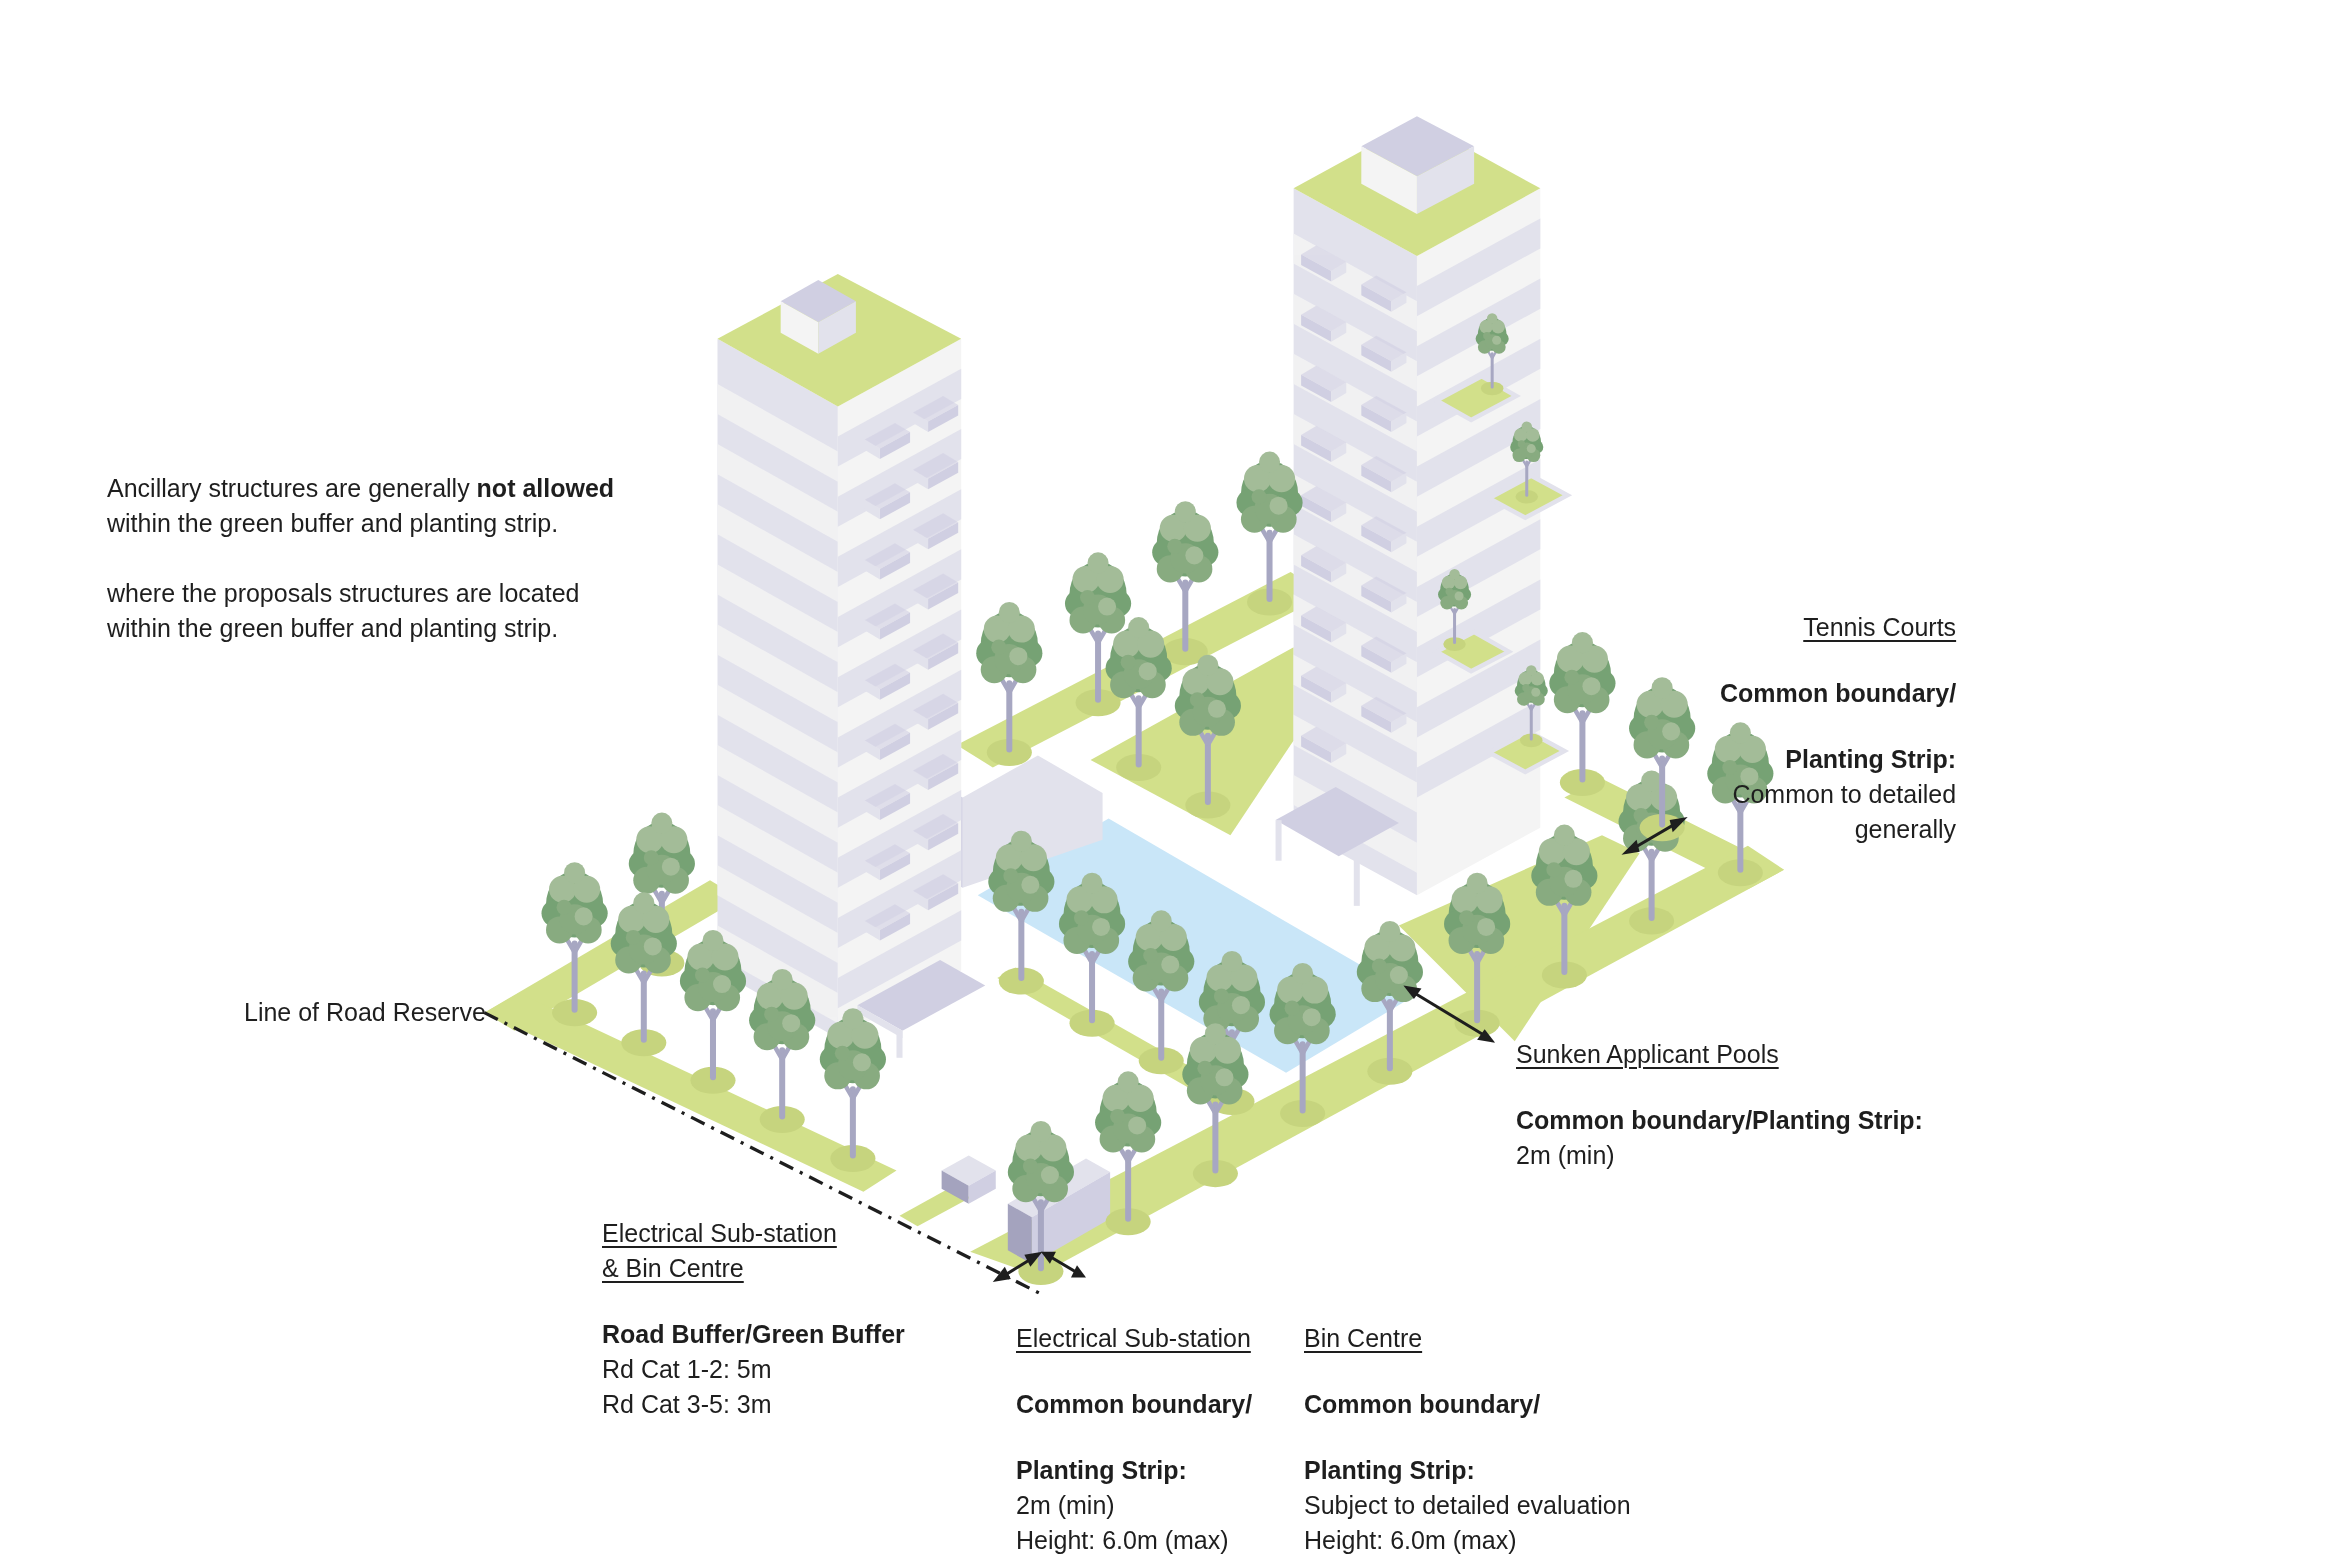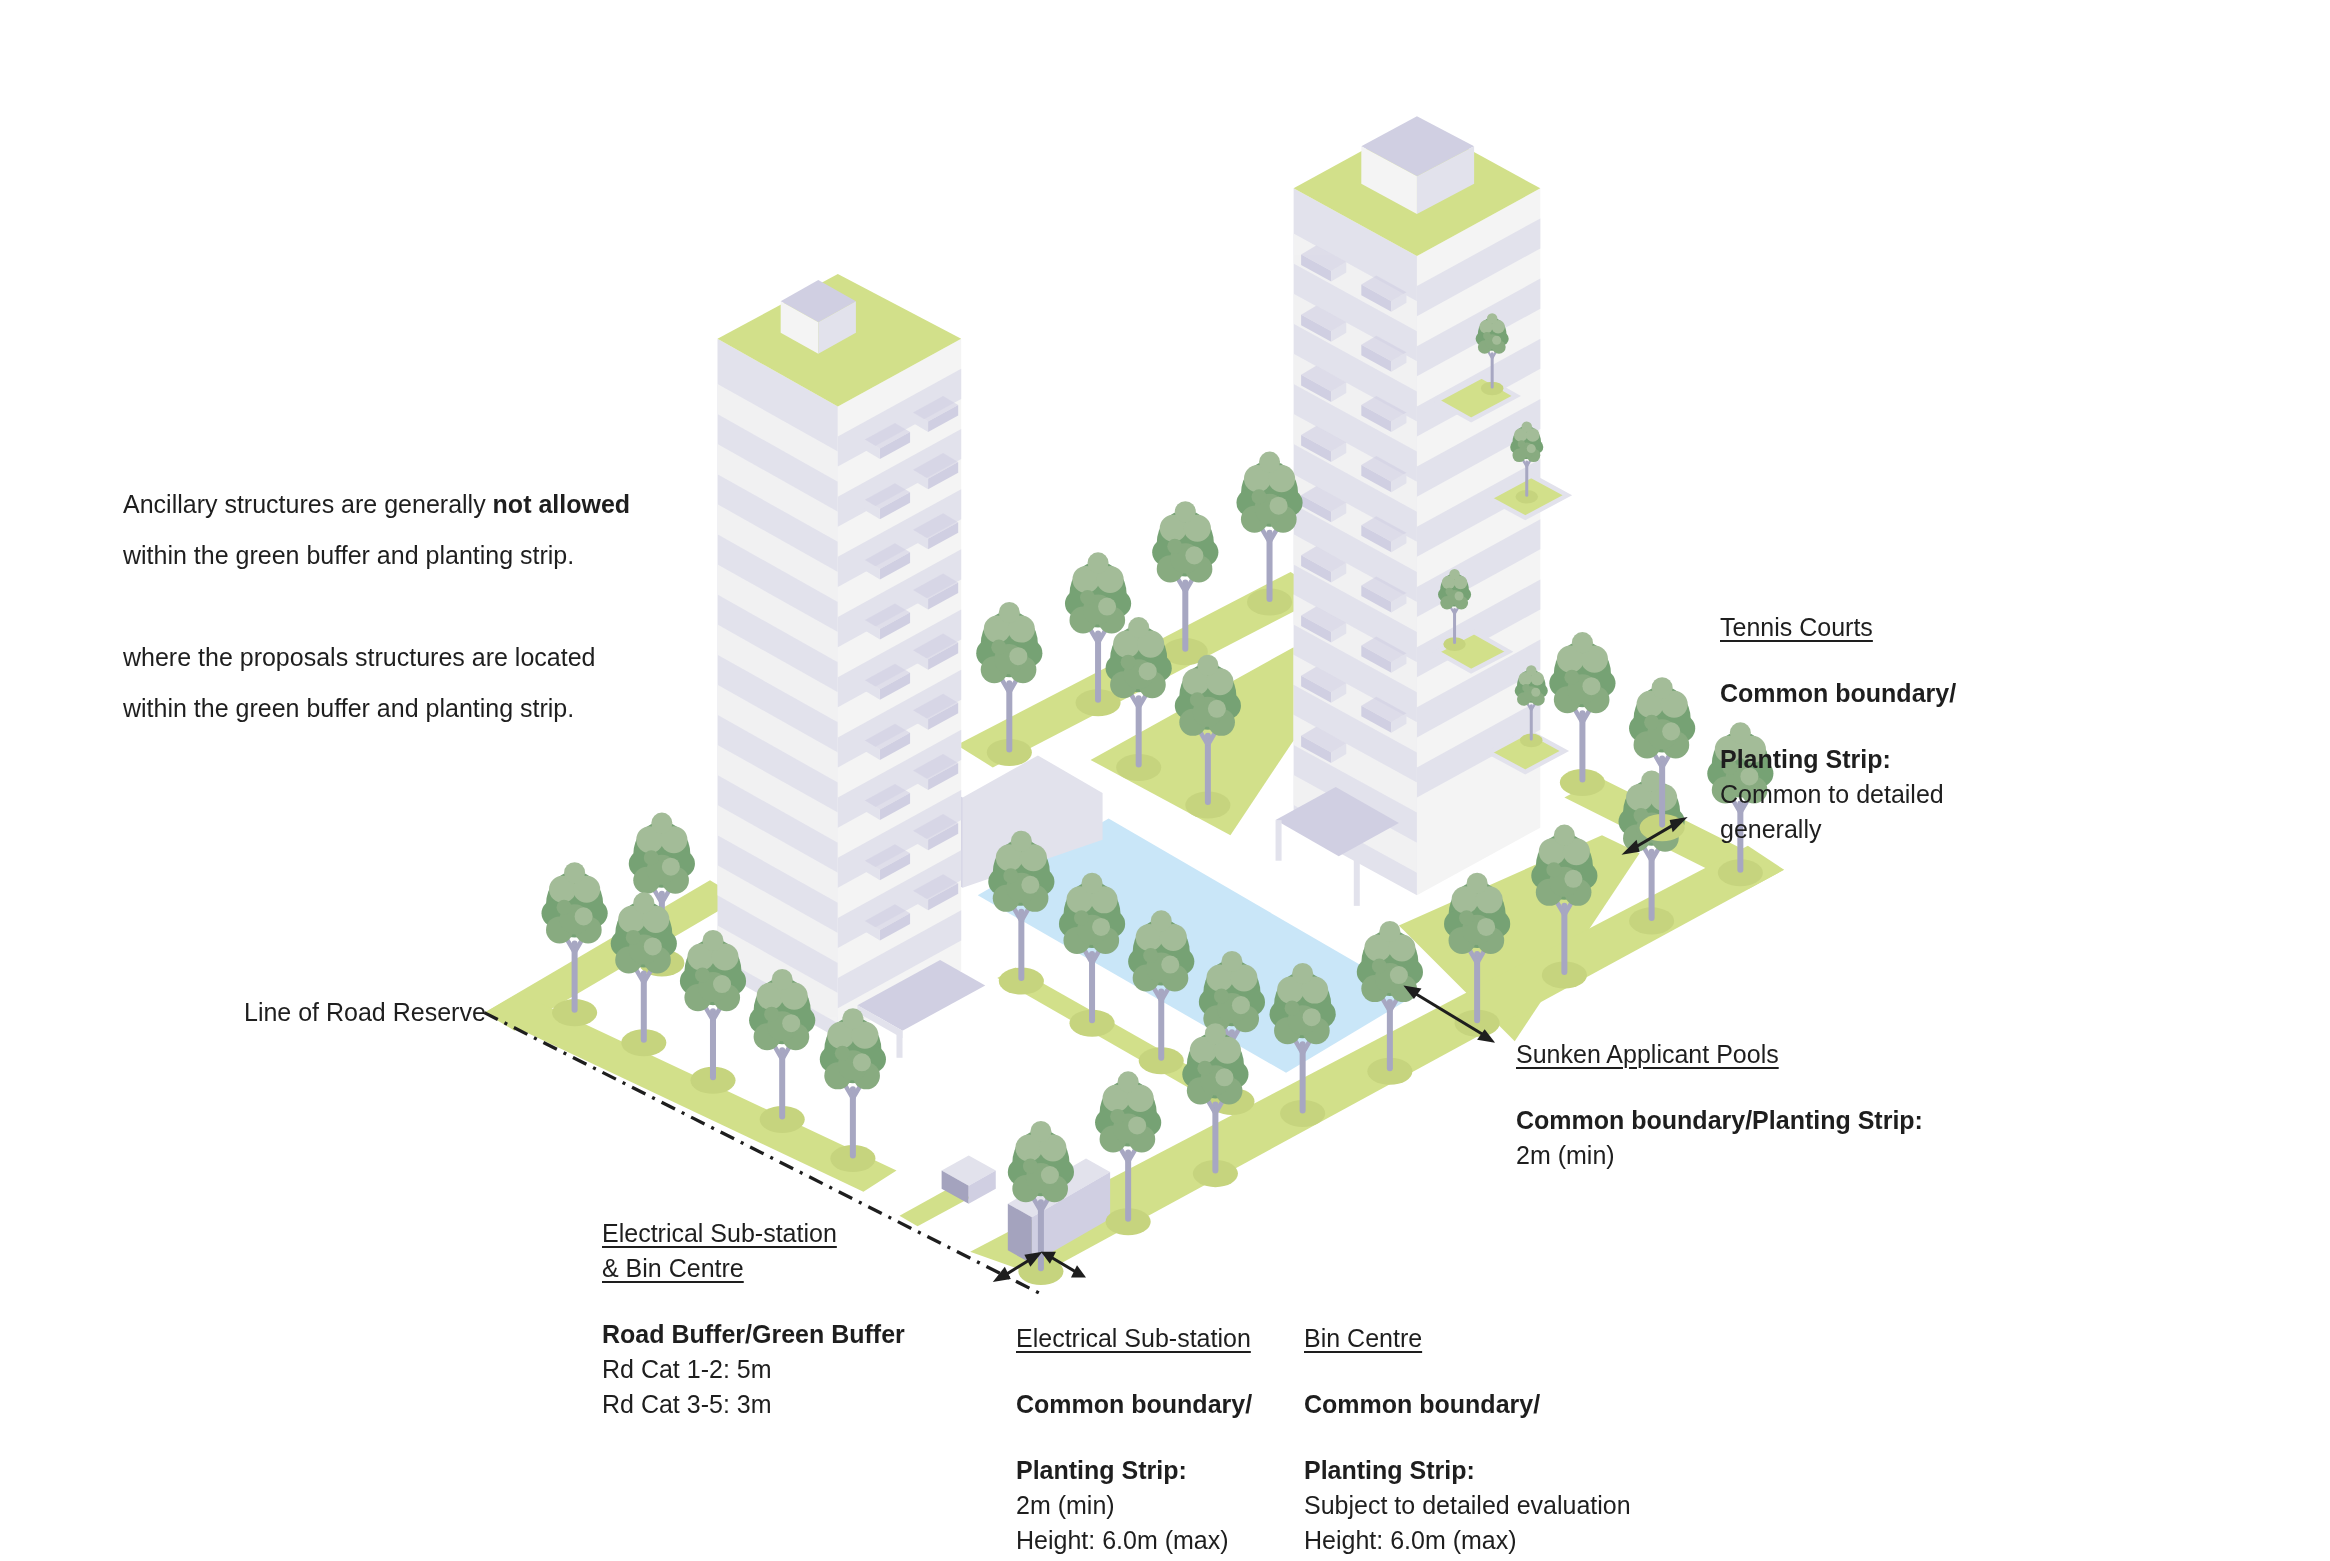--- a/index.html
+++ b/index.html
@@ -2,21 +2,21 @@
 <html style="font-size:7.7px"><head>
 <meta charset="utf-8">
 <style>
   html,body{margin:0;padding:0;background:#ffffff;}
   body{width:2330px;height:1562px;position:relative;overflow:hidden;font-family:"Liberation Sans",sans-serif;color:#1e1e1e;}
   #scene{position:absolute;left:0;top:0;width:2330px;height:1562px;}
   .lbl{position:absolute;font-size:25px;line-height:35px;font-family:"Liberation Sans",sans-serif;color:#1e1e1e;white-space:nowrap;}
   .lbl .u{text-decoration:underline;text-decoration-thickness:2.4px;text-underline-offset:3.8px;display:block;}
   .lbl .b{font-weight:bold;display:block;margin-top:31px;}
   .lbl .n{display:block;}
-  .note p{margin:16px;}
+  .note p{margin:0;}
   .note .gap{height:35px;}
 </style>
 </head>
 <body>
 
 <svg id="scene" viewBox="0 0 1549 1038" xmlns="http://www.w3.org/2000/svg">
   <defs>
     <g id="tree">
       <ellipse cx="0" cy="0" rx="15" ry="9" fill="#c6d47e"></ellipse>
       <rect x="-2" y="-48" width="4" height="48" rx="2" fill="#a7a7c2"></rect>
@@ -254,21 +254,21 @@
   <p>within the green buffer and planting strip.</p>
   <div class="gap"></div>
   <p>where the proposals structures are located</p>
   <p>within the green buffer and planting strip.</p>
 </div>
 
 <div class="lbl" style="left:244px;top:995px;">
   <span class="n">Line of Road Reserve</span>
 </div>
 
-<div class="lbl" style="left:1720px;top:610px;">
+<div class="lbl" style="left:1720px;top:610px;text-align:right;">
   <span class="u">Tennis Courts</span>
   <span class="b">Common boundary/</span>
   <span class="b">Planting Strip:</span>
   <span class="n">Common to detailed</span>
   <span class="n">generally</span>
 </div>
 
 <div class="lbl" style="left:1516px;top:1037px;">
   <span class="u">Sunken Applicant Pools</span>
   <span class="b">Common boundary/Planting Strip:</span>

